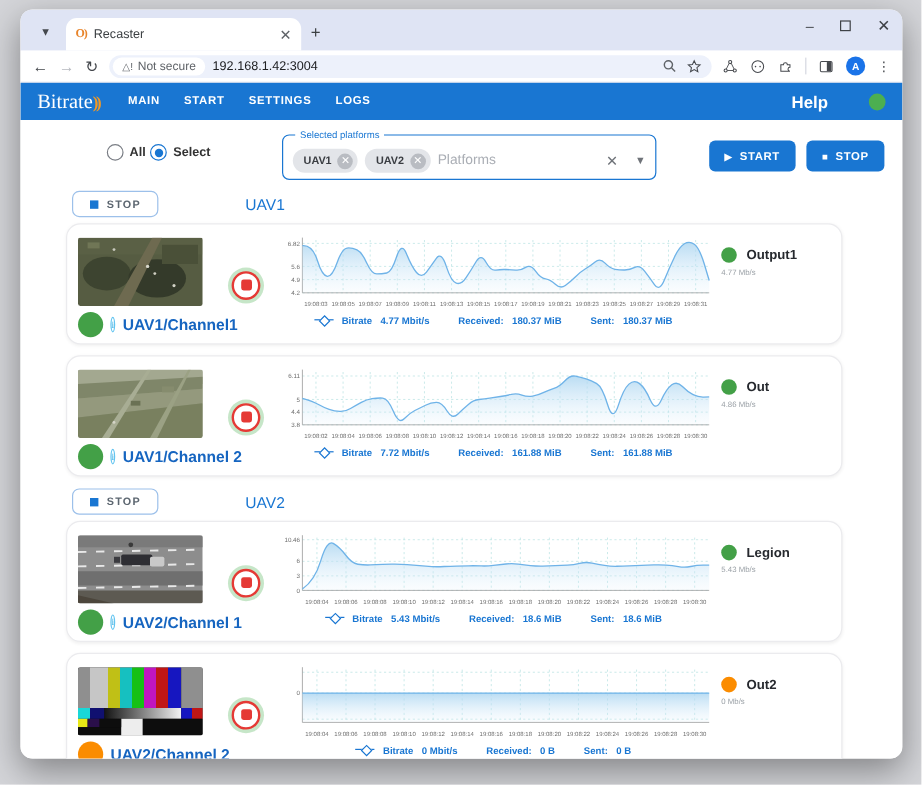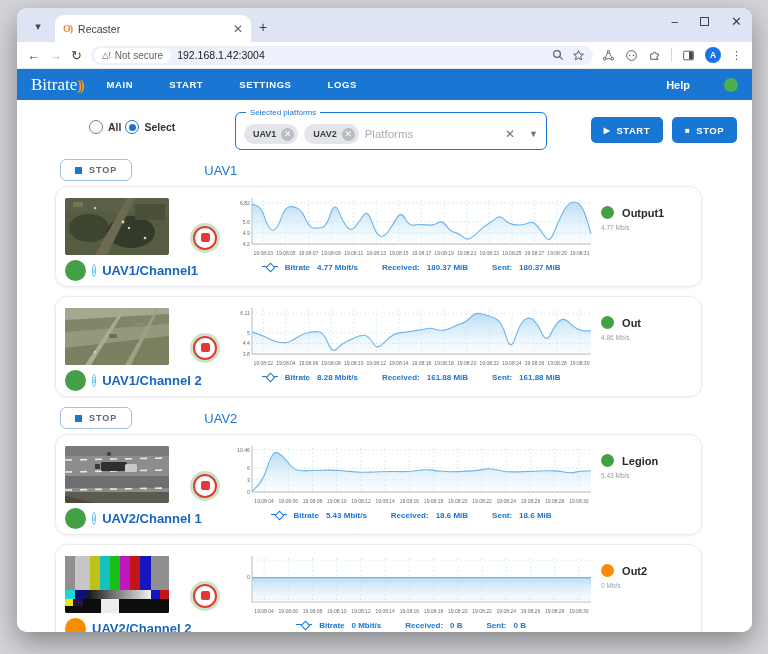--- a/index.html
+++ b/index.html
@@ -36,24 +36,24 @@
   .sep { width:1px; height:14px; background:#d5d8e0; }
   .avatar { width:16px; height:16px; border-radius:50%; background:#1a73e8; color:#fff; font-size:8.5px; font-weight:bold;
             display:flex; align-items:center; justify-content:center; }
   .kebab { font-size:11px; color:#45484d; letter-spacing:0; }
   .mini-svg { display:block; }
 
   
   .appheader { height:31px; background:#1976d2; display:flex; align-items:center; padding:0 14px; color:#fff; }
   .logo { font-family:"Liberation Serif", serif; font-size:17px; color:#fff; margin-right:24px; }
   .logo .mark { color:#f59a23; font-weight:bold; letter-spacing:-2px; font-size:14px; }
-  .nav { display:flex; gap:36px; }
+  .nav { display:flex; gap:20px; }
   .nav-item { font-size:9.5px; font-weight:bold; letter-spacing:.6px; cursor:pointer; }
   .header-right { margin-left:auto; display:flex; align-items:center; gap:34px; }
-  .help { font-size:11px; font-weight:bold; cursor:pointer; }
+  .help { font-size:14px; font-weight:bold; cursor:pointer; }
   .conn-dot { width:14px; height:14px; border-radius:50%; background:#4caf50; }
 
   
   .content { padding:10px 0 0 0; background:#fff; }
   .controls-row { position:relative; height:40px; margin:2px 0 6px 0; }
   .radios { position:absolute; left:72px; top:8px; display:flex; gap:4px; align-items:center; }
   .radio-opt { display:flex; align-items:center; gap:5px; cursor:pointer; }
   .radio { width:14px; height:14px; border-radius:50%; border:1.6px solid #7a7e85; position:relative; }
   .radio.checked { border-color:#1976d2; }
   .radio.checked::after { content:""; position:absolute; left:2.5px; top:2.5px; width:7px; height:7px; border-radius:50%; background:#1976d2; }
@@ -413,21 +413,21 @@
               <text x="239.70000000000002" y="59" font-size="5" fill="#6d6d6d" text-anchor="middle" font-family="Liberation Sans, sans-serif">19:08:20</text>
               <text x="262.3" y="59" font-size="5" fill="#6d6d6d" text-anchor="middle" font-family="Liberation Sans, sans-serif">19:08:22</text>
               <text x="284.90000000000003" y="59" font-size="5" fill="#6d6d6d" text-anchor="middle" font-family="Liberation Sans, sans-serif">19:08:24</text>
               <text x="307.5" y="59" font-size="5" fill="#6d6d6d" text-anchor="middle" font-family="Liberation Sans, sans-serif">19:08:26</text>
               <text x="330.1" y="59" font-size="5" fill="#6d6d6d" text-anchor="middle" font-family="Liberation Sans, sans-serif">19:08:28</text>
               <text x="352.70000000000005" y="59" font-size="5" fill="#6d6d6d" text-anchor="middle" font-family="Liberation Sans, sans-serif">19:08:30</text>
             </svg>
           <div class="stats">
             <span class="legend-marker"></span>
             <span>Bitrate</span>
-              <span>8.28 Mbit/s</span>
+              <span>7.72 Mbit/s</span>
             <span class="gap"></span>
             <span>Received:</span>
               <span>161.88 MiB</span>
             <span class="gap"></span>
             <span>Sent:</span>
               <span>161.88 MiB</span>
           </div>
         </div>
         <div class="out-col">
           <div class="out-row">

